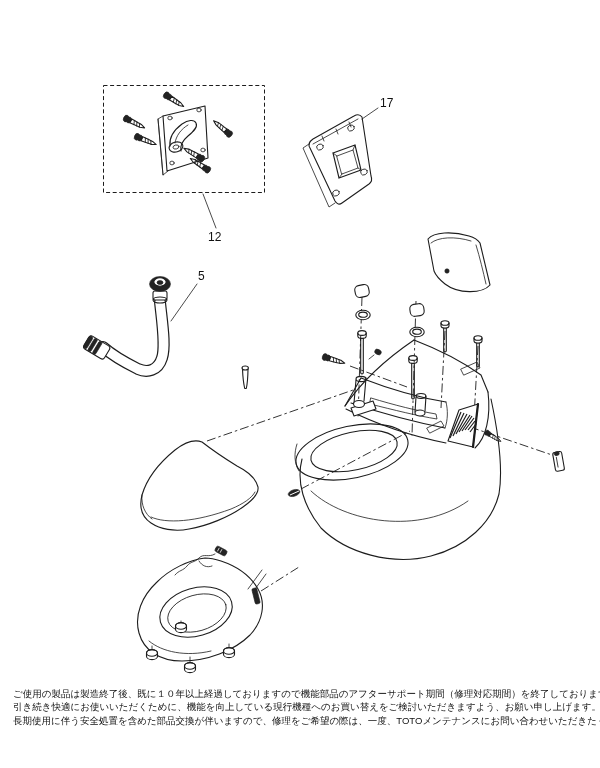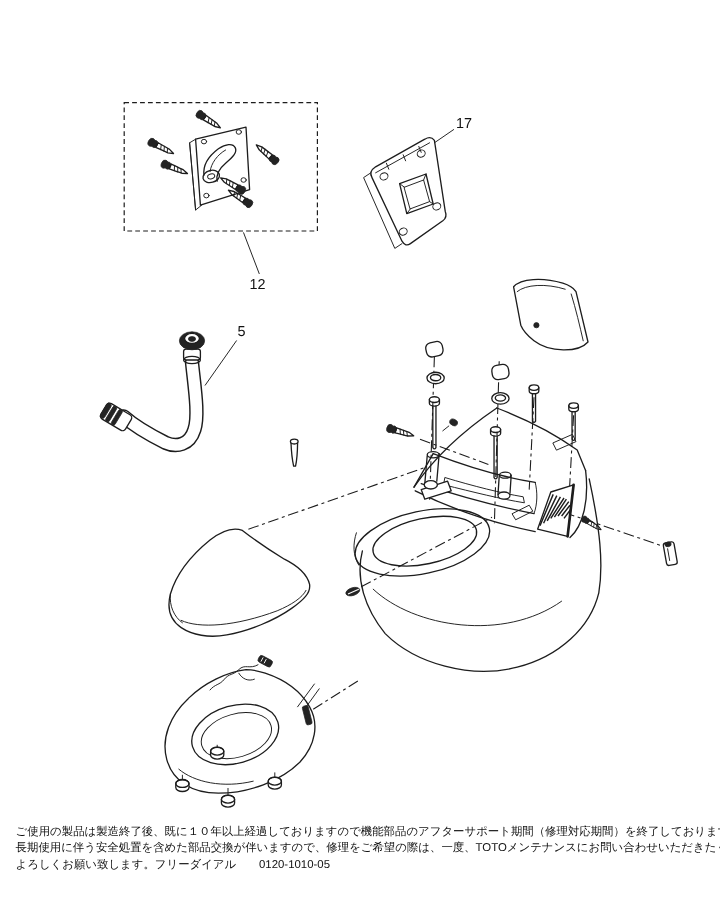--- a/index.html
+++ b/index.html
@@ -223,17 +223,17 @@
     <path class="thin" d="M152,646 L152,651 M190,657 L190,664 M229,644 L229,649 M181,621 L181,624"></path>
     <use href="#foot" transform="translate(152,655)"></use>
     <use href="#foot" transform="translate(190,668)"></use>
     <use href="#foot" transform="translate(229,653)"></use>
     <use href="#foot" transform="translate(181,628)"></use>
   </g>
 </svg>
 
 <div class="notice">
   <div>ご使用の製品は製造終了後、既に１０年以上経過しておりますので機能部品のアフターサポート期間（修理対応期間）を終了しております。</div>
+  <div>引き続き快適にお使いいただくために、機能を向上している現行機種へのお買い替えをご検討いただきますよう、お願い申し上げます。</div>
   <div>長期使用に伴う安全処置を含めた部品交換が伴いますので、修理をご希望の際は、一度、TOTOメンテナンスにお問い合わせいただきたく</div>
-  <div>よろしくお願い致します。フリーダイアル　　0120-1010-05</div>
 </div>
 
 </div>
 
 </body></html>

